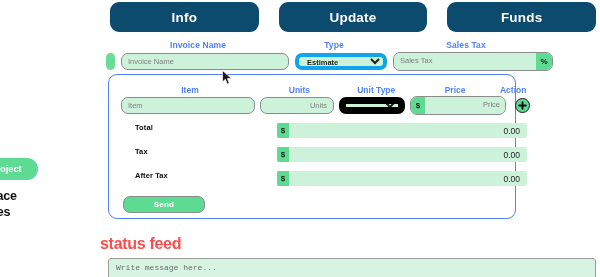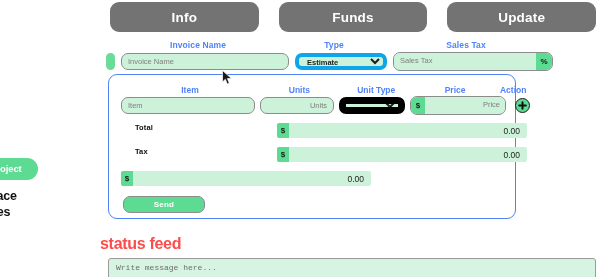--- a/index.html
+++ b/index.html
@@ -54,21 +54,21 @@
   .tabrow {
     position: absolute;
     left: 110px; top: 2px;
     width: 486px;
     display: flex;
     gap: 20px;
   }
   .tab-btn {
     flex: 1 1 0;
     height: 30px;
-    background: #737373;
+    background: #0c4a6e;
     border: none;
     border-radius: 9px;
     color: #ffffff;
     font-size: 13.5px;
     font-weight: bold;
     letter-spacing: 0.2px;
     cursor: pointer;
   }
 
   
@@ -352,22 +352,22 @@
     <ul class="sidebar-list">
       <li>Workspace</li>
       <li>Messages</li>
       <li>Archive</li>
       <li>Logout</li>
     </ul>
   </div>
 
   <div class="tabrow">
     <button class="tab-btn">Info</button>
+    <button class="tab-btn">Update</button>
     <button class="tab-btn">Funds</button>
-    <button class="tab-btn">Update</button>
   </div>
 
   <div class="hdr-labels">
     <div class="lbl lbl-invoice">Invoice Name</div>
     <div class="lbl lbl-type">Type</div>
     <div class="lbl lbl-tax">Sales Tax</div>
   </div>
 
   <div class="hdr-fields">
     <div class="green-pill"></div>
@@ -417,20 +417,21 @@
         </div>
       </div>
       <div class="total-row">
         <div class="total-label">Tax</div>
         <div class="total-field">
           <div class="money-prefix">$</div>
           <div class="total-value">0.00</div>
         </div>
       </div>
       <div class="total-row">
+        <div class="total-label">After Tax</div>
         <div class="total-field">
           <div class="money-prefix">$</div>
           <div class="total-value">0.00</div>
         </div>
       </div>
     </div>
 
     <button class="send-btn">Send</button>
   </div>
 

